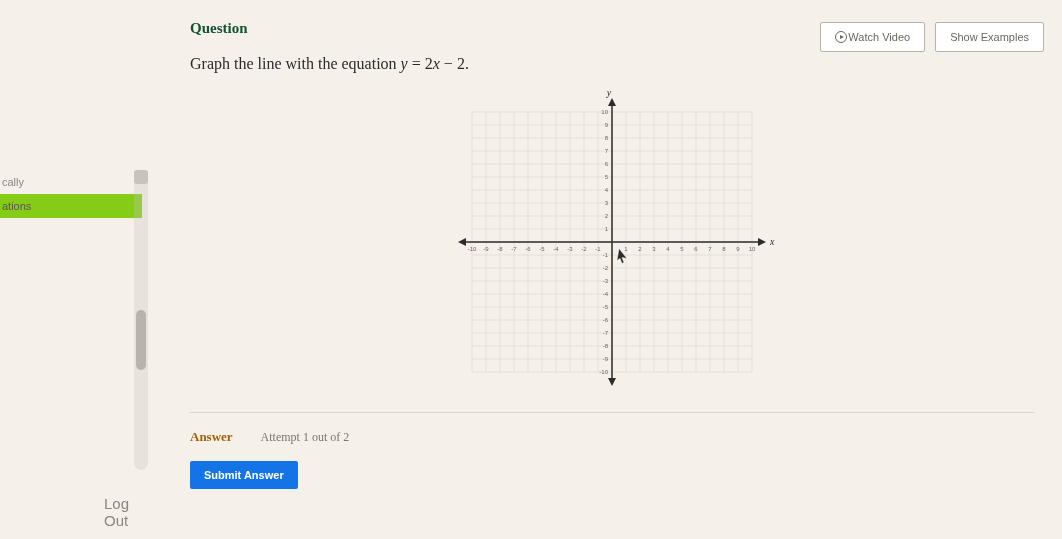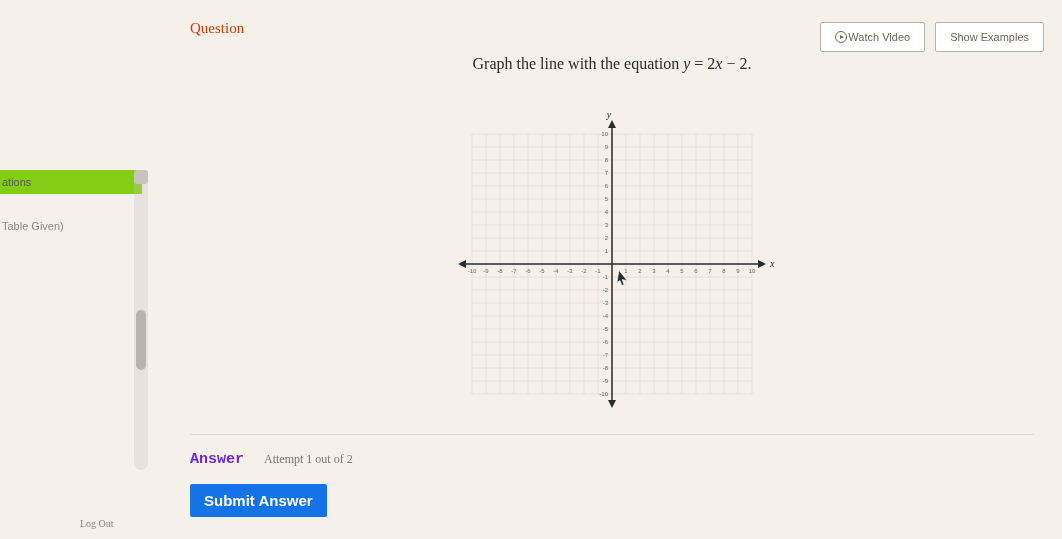--- a/index.html
+++ b/index.html
@@ -55,25 +55,24 @@
       top: 140px;
       width: 10px;
       left:2px;
       height: 60px;
       background: #b8b3ac;
       border-radius: 5px;
     }
     .logout {
       position: absolute;
       bottom: 10px;
-      left: 80px;
-      font-size: 10px;
+      left: 104px;
+      font-size: 15px;
       color: #8a8680;
       cursor: pointer;
-      font-family: Liberation Serif, serif;
     }
     .main {
       flex: 1;
       padding: 20px 28px 10px 40px;
       position: relative;
     }
     .top-buttons {
       position: absolute;
       top: 22px;
       right: 18px;
@@ -103,77 +102,76 @@
     }
     .play-icon::after {
       content: "";
       border-left: 4px solid #6b6860;
       border-top: 2.5px solid transparent;
       border-bottom: 2.5px solid transparent;
       margin-left: 1px;
     }
     .question-label {
       font-family: Georgia, serif;
-      font-weight: normal;
+      font-weight: bold;
       font-size: 15px;
-      color: #c2410c;
+      color: #14532d;
       margin-bottom: 18px;
     }
     .question-text {
       font-family: Georgia, serif;
       font-size: 16px;
       color: #2b2b2b;
-      margin-bottom: 36px;
-      text-align: center;
+      margin-bottom: 14px;
     }
     .ital { font-style: italic; }
     .graph-container {
       display: flex;
       justify-content: center;
       margin-bottom: 15px;
     }
     .graph-svg { display: block; }
     .answer-section {
       border-top: 1px solid #ddd7cf;
       padding-top: 14px;
     }
     .answer-label {
-      font-family: Liberation Mono, monospace;
+      font-family: Liberation Serif, serif;
       font-weight: bold;
-      font-size: 15px;
-      color: #6d28d9;
+      font-size: 13px;
+      color: #a16207;
       display: inline;
     }
     .attempt-text {
       font-family: Georgia, serif;
       font-size: 12px;
       color: #7a766e;
-      margin-left: 16px;
+      margin-left: 24px;
     }
     .submit-btn {
       margin-top: 16px;
       background: #1473e6;
       color: #fff;
       border: none;
       padding: 8px 14px;
       font-family: Arial, sans-serif;
-      font-size: 15px;
+      font-size: 11px;
       font-weight: bold;
       cursor: pointer;
       border-radius: 2px;
     }
   </style>
 </head>
 <body>
 
 <div class="sidebar">
   <div class="sidebar-items">
+    <div class="sidebar-item">cally</div>
     <div class="sidebar-item active">ations</div>
     <div style="height:20px"></div>
-    <div class="sidebar-item">Table Given)</div>
   </div>
   <div class="scroll-indicator">
     <div class="scroll-thumb-top"></div>
     <div class="scroll-thumb"></div>
   </div>
   <div class="logout">Log Out</div>
 </div>
 
 <div class="main">
   <div class="top-buttons">

